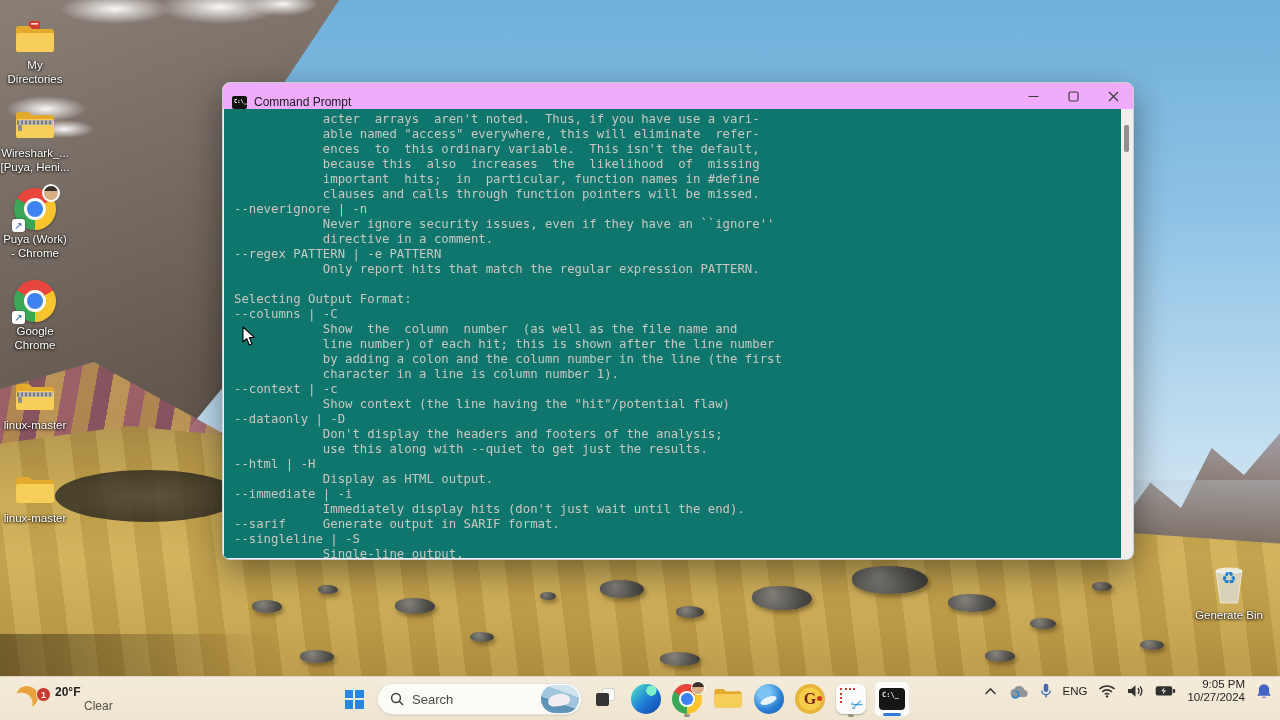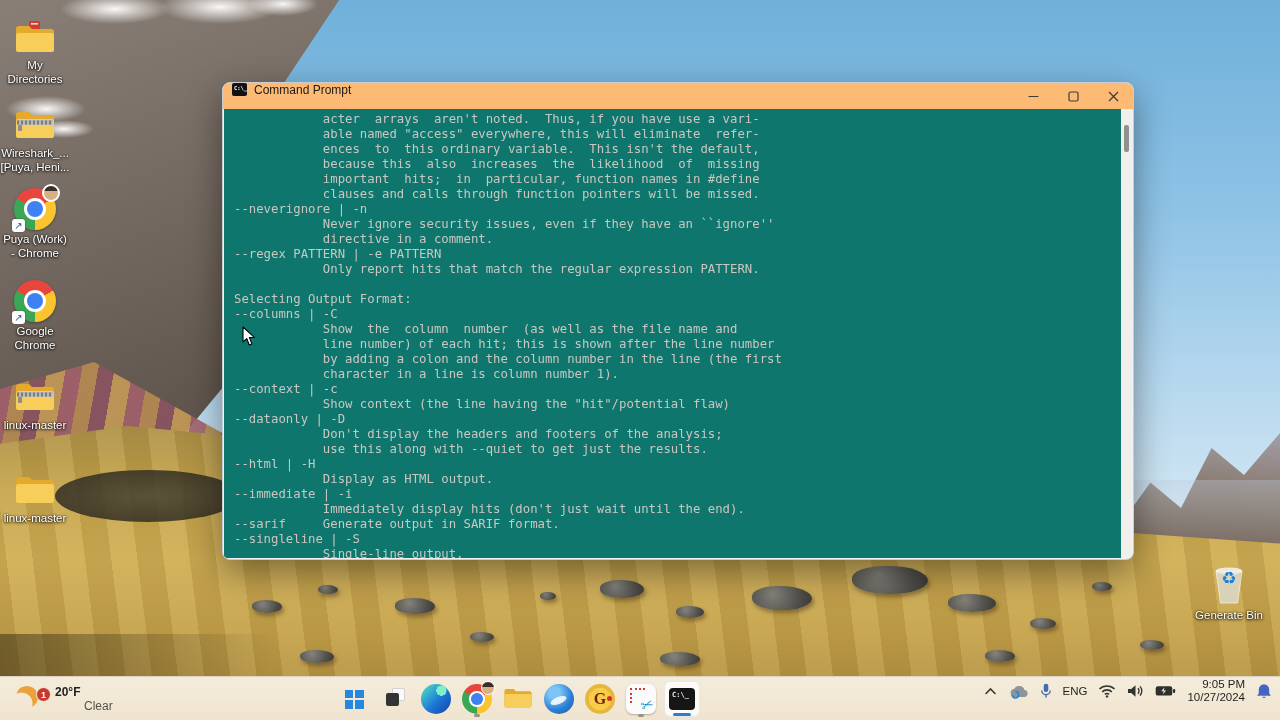--- a/index.html
+++ b/index.html
@@ -70,21 +70,21 @@
   .bin-glyph { position:absolute; left:50%; top:8px; transform:translateX(-50%); font-size:17px;
     color:#1f7fd4; font-family:"DejaVu Sans", sans-serif; z-index:2; }
 
   
   .cursor { position:absolute; left:242px; top:326px; z-index:60; }
 
   
   .win { position:absolute; left:222px; top:82px; width:912px; height:478px; border-radius:8px;
     background:#eef0f3; border:1px solid #c9ced4; box-shadow:0 12px 34px rgba(0,0,0,.42);
     overflow:hidden; z-index:20; }
-  .titlebar { height:26px; display:flex; align-items:flex-start; background:#fdba74; }
+  .titlebar { height:26px; display:flex; align-items:flex-end; background:#f0abfc; }
   .cmd-ico { width:15px; height:13px; background:#121212; border-radius:2px; margin:0 7px 0 9px;
     color:#fff; font-family:"DejaVu Sans Mono", monospace; font-size:5.5px; line-height:6px;
     font-weight:bold; padding:2px 0 0 2px; }
   .title-text { font-size:12px; color:#1a1a1a; }
   .caption { margin-left:auto; display:flex; height:100%; }
   .cap-btn { width:40px; height:100%; display:flex; align-items:center; justify-content:center; }
   .term { position:absolute; left:1px; top:26px; right:12px; bottom:1px; background:#0f766e; overflow:hidden; }
   .term pre { font-family:"DejaVu Sans Mono","Liberation Mono",monospace; font-size:12.3px;
     line-height:15px; color:#c9c7c0; padding:3px 0 0 10px; }
   .sbar { position:absolute; top:26px; right:1px; bottom:1px; width:11px; background:#f0efec; }
@@ -364,20 +364,28 @@
     <div class="tb-center">
       <div class="tbi">
         <div class="win-logo">
             <div></div>
             <div></div>
             <div></div>
             <div></div>
           </div>
       </div>
 
+      <div class="search-pill">
+        <svg width="14" height="14" viewBox="0 0 14 14">
+          <circle cx="6" cy="6" r="4.4" fill="none" stroke="#3f3f3f" stroke-width="1.5"></circle>
+          <line x1="9.3" y1="9.3" x2="13" y2="13" stroke="#3f3f3f" stroke-width="1.5"></line>
+        </svg>
+        <span class="search-txt">Search</span>
+        <div class="bear"></div>
+      </div>
 
       <div class="tbi">
         <div class="tview-back"></div>
         <div class="tview-front"></div>
       </div>
 
       <div class="tbi">
         <div class="edge-ico"></div>
       </div>
 

